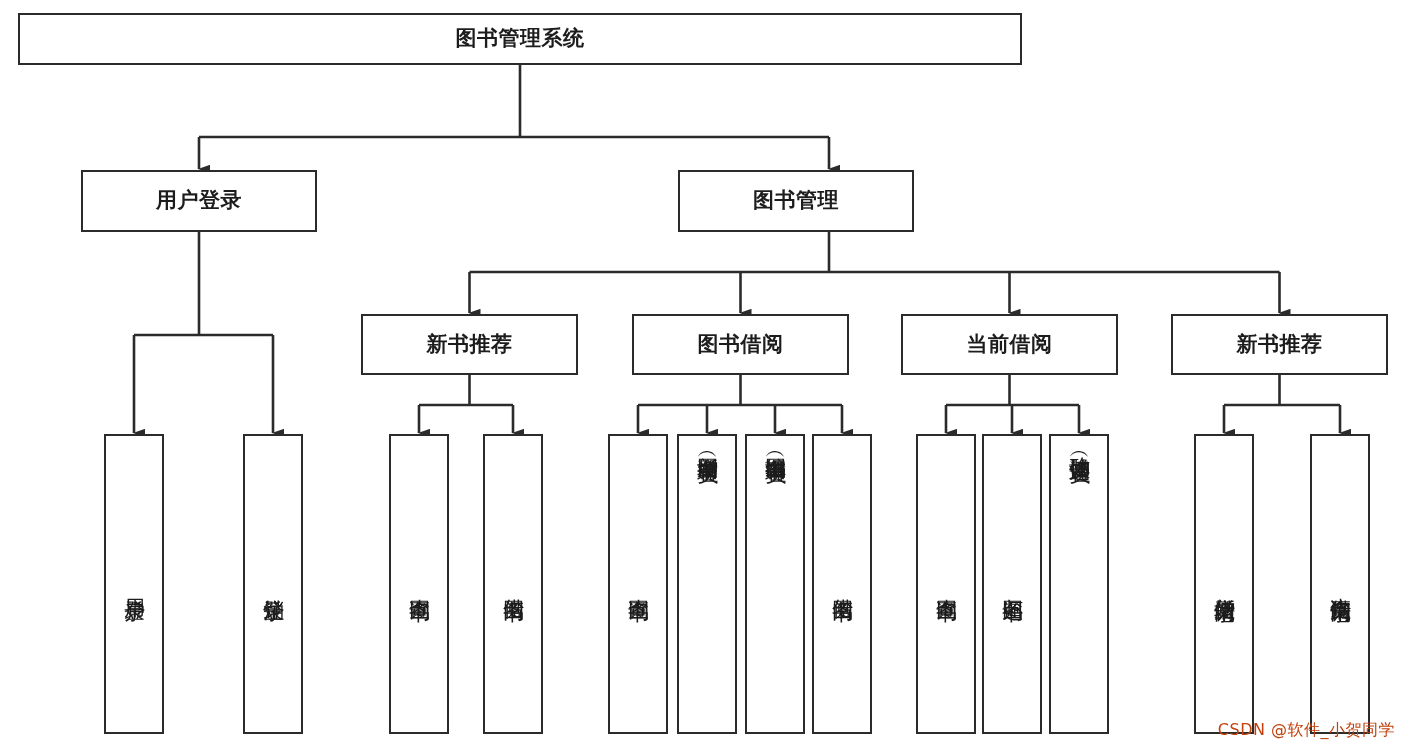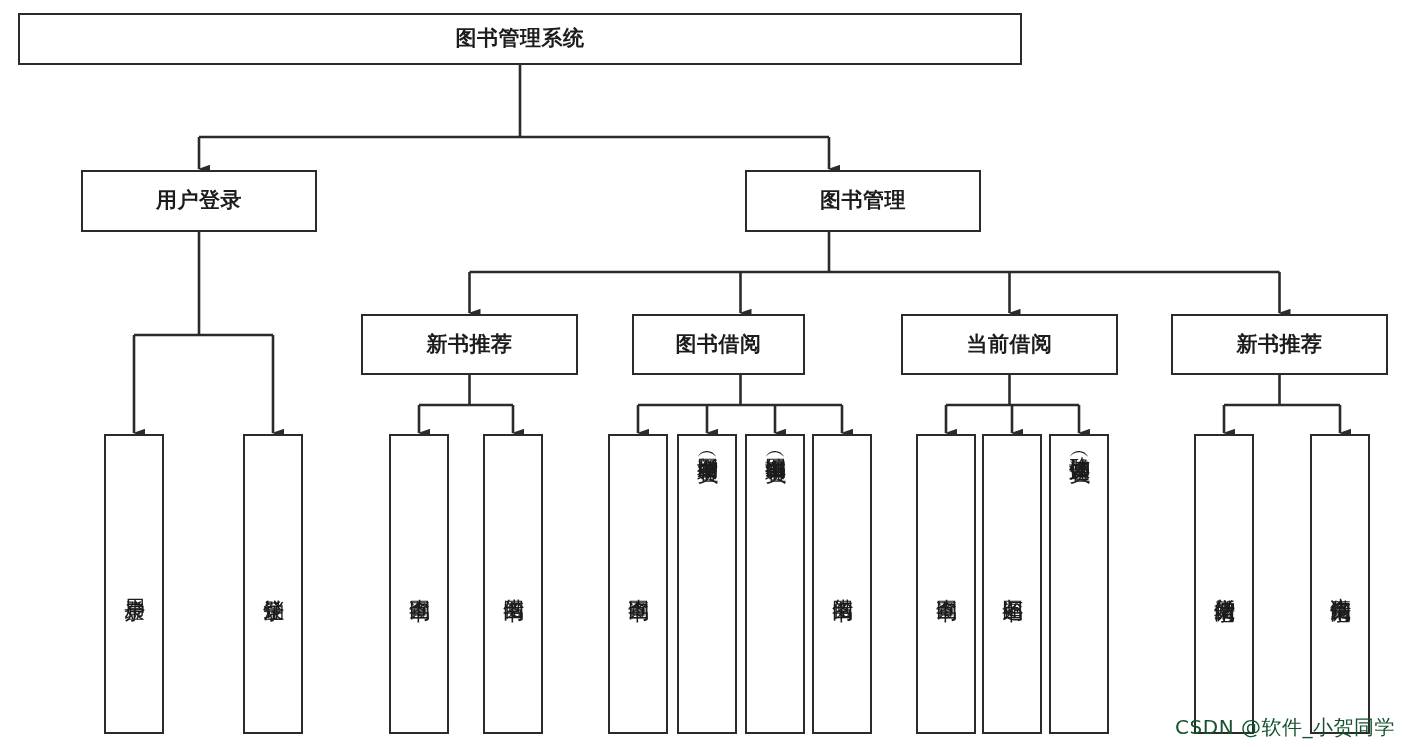--- a/index.html
+++ b/index.html
@@ -59,22 +59,22 @@
     margin: 0 auto;
   }
   .node-box.vcenter {
     align-items: center;
     padding-top: 0;
   }
   #watermark {
     position: absolute;
     right: 10px;
     bottom: 6px;
-    font-size: 20px;
-    color: #14532d;
+    font-size: 16px;
+    color: #c2410c;
     white-space: nowrap;
     letter-spacing: 0.5px;
     margin-top: 44px;
   }
 </style>
 </head>
 <body>
 
 <div id="diagram-root">
 
@@ -121,27 +121,27 @@
       </g>
   </svg>
 
   <div id="nodes-layer">
       <div class="node-box" style="left: 18px; top: 13px; width: 1004px; height: 52px;">
         <span class="node-label-h">图书管理系统</span>
       </div>
       <div class="node-box" style="left: 81px; top: 170px; width: 236px; height: 62px;">
         <span class="node-label-h">用户登录</span>
       </div>
-      <div class="node-box" style="left: 745px; top: 170px; width: 236px; height: 62px;">
+      <div class="node-box" style="left: 678px; top: 170px; width: 236px; height: 62px;">
         <span class="node-label-h">图书管理</span>
       </div>
       <div class="node-box" style="left: 361px; top: 314px; width: 217px; height: 61px; align-items: center;">
         <span class="node-label-h">新书推荐</span>
       </div>
-      <div class="node-box" style="left: 632px; top: 314px; width: 173px; height: 61px;">
+      <div class="node-box" style="left: 632px; top: 314px; width: 217px; height: 61px;">
         <span class="node-label-h">图书借阅</span>
       </div>
       <div class="node-box" style="left: 901px; top: 314px; width: 217px; height: 61px;">
         <span class="node-label-h">当前借阅</span>
       </div>
       <div class="node-box" style="left: 1171px; top: 314px; width: 217px; height: 61px;">
         <span class="node-label-h">新书推荐</span>
       </div>
       <div class="node-box vertical vcenter" style="left: 104px; top: 434px; width: 60px; height: 300px;">
         <span class="node-label-v">用户登录</span>

